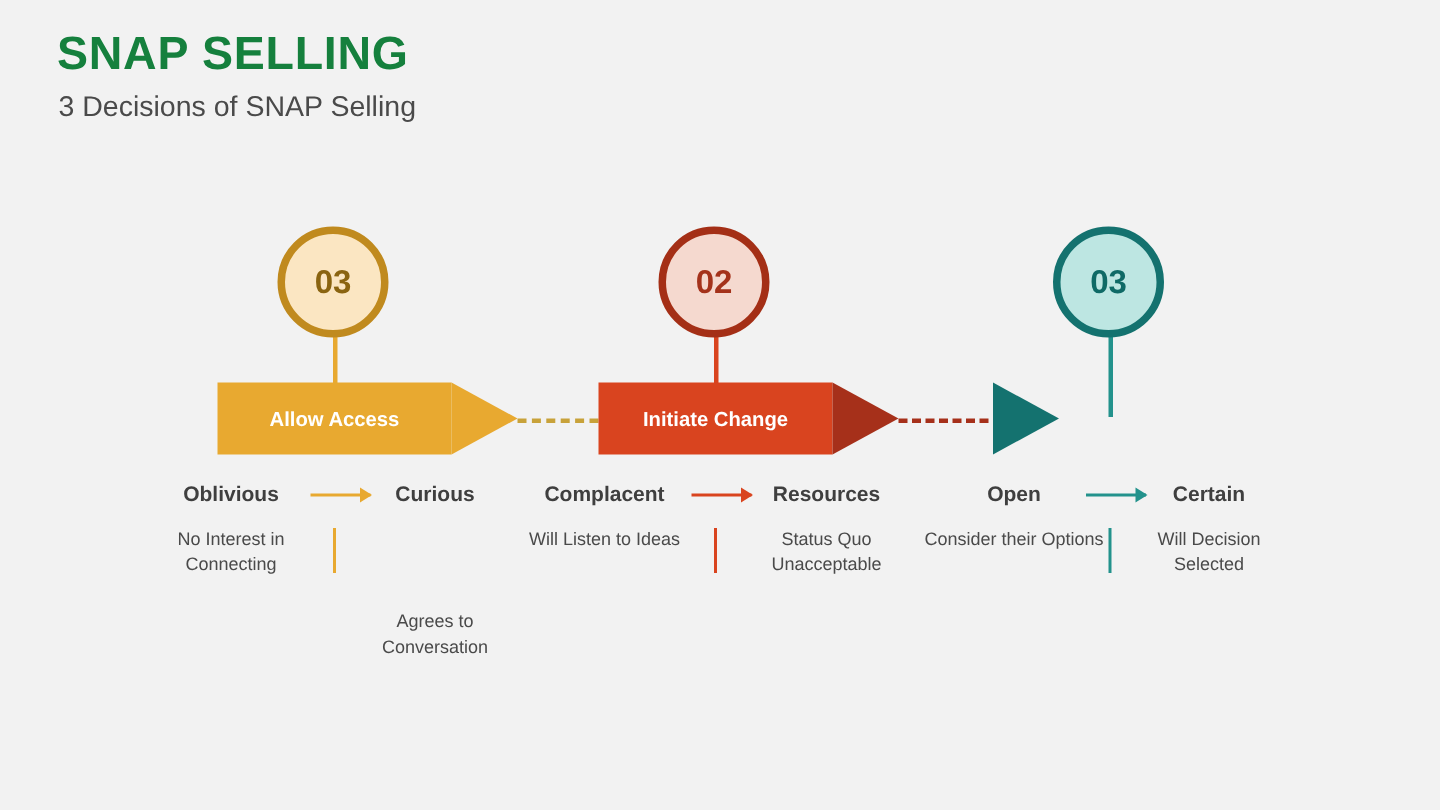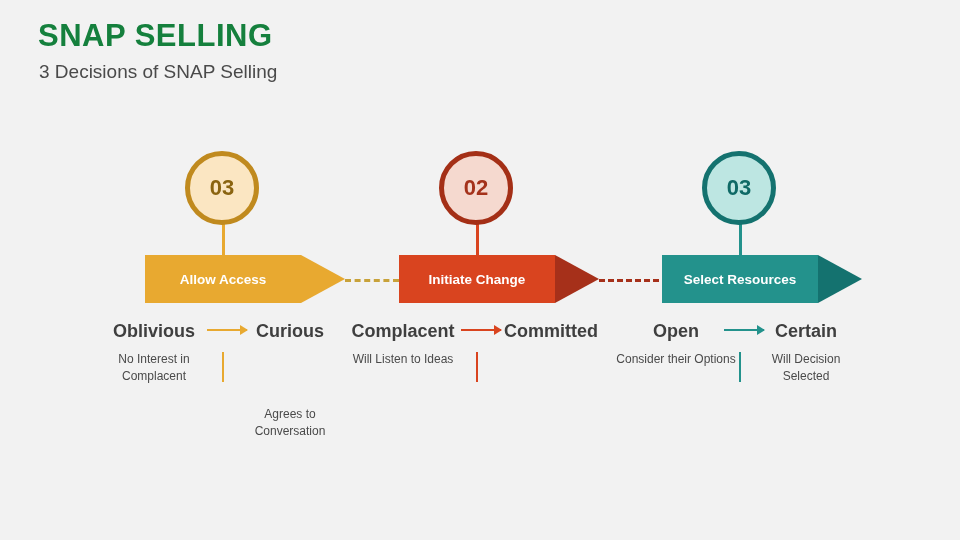--- a/index.html
+++ b/index.html
@@ -74,21 +74,21 @@
   .dashlink{
     position:absolute;
     height:0;
     border-top:3px dashed #c8a23a;
     top:279px;
   }
 
   
   .lbl{
     position:absolute;
-    font-size:18px;
+    font-size:14px;
     font-weight:bold;
     color:#3f3f3f;
     text-align:center;
     white-space:nowrap;
   }
   .sub{
     position:absolute;
     font-size:12px;
     color:#4a4a4a;
     text-align:center;
@@ -138,54 +138,54 @@
   </div>
 
   <div class="lbl" style="left:98px;top:321px;width:112px;">Oblivious</div>
   <div class="lbl" style="left:234px;top:321px;width:112px;">Curious</div>
 
   <div class="miniarrow" style="left:207px;width:40px;">
     <div class="shaft" style="background:#e8a930;"></div>
     <div class="tip" style="border-left:8px solid #e8a930;"></div>
   </div>
 
-  <div class="sub" style="left:98px;top:351px;width:112px;">No Interest in Complacent</div>
+  <div class="sub" style="left:98px;top:351px;width:112px;">No Interest in Connecting</div>
   <div class="sub" style="left:234px;top:370px;width:112px;margin-top:36px;">Agrees to Conversation</div>
   <div class="tick" style="left:222px;background:#e8a930;"></div>
 
   <div class="dashlink" style="left:345px;width:54px;border-top-color:#c8a23a;"></div>
 
   <div class="stem" style="left:476px;top:188px;height:90px;background:#d9441f;"></div>
 
   <div class="banner" style="left:399px;top:255px;">
     <div class="body" style="width:156px;background:#d9441f;">Initiate Change</div>
     <div class="head" style="border-left:44px solid #a6301a;"></div>
   </div>
 
   <div class="circle" style="left:439px;top:151px;background:#f5d9cf;border:5px solid #a42f16;color:#a4321b;">
     <span class="num">02</span>
   </div>
 
   <div class="lbl" style="left:347px;top:321px;width:112px;">Complacent</div>
-  <div class="lbl" style="left:495px;top:321px;width:112px;">Committed</div>
+  <div class="lbl" style="left:495px;top:321px;width:112px;">Resources</div>
 
   <div class="miniarrow" style="left:461px;width:40px;">
     <div class="shaft" style="background:#d9441f;"></div>
     <div class="tip" style="border-left:8px solid #d9441f;"></div>
   </div>
 
   <div class="sub" style="left:347px;top:351px;width:112px;">Will Listen to Ideas</div>
+  <div class="sub" style="left:489px;top:351px;width:124px;">Status Quo Unacceptable</div>
   <div class="tick" style="left:476px;background:#d9441f;"></div>
 
   <div class="dashlink" style="left:599px;width:60px;border-top-color:#a6301a;"></div>
 
   <div class="stem" style="left:739px;top:188px;height:90px;background:#23928c;"></div>
 
   <div class="banner" style="left:662px;top:255px;">
-    <div class="body" style="width:156px;background:#23928c;">Select Resources</div>
     <div class="head" style="border-left:44px solid #14726f;"></div>
   </div>
 
   <div class="circle" style="left:702px;top:151px;background:#bde6e2;border:5px solid #14726f;color:#0f6a66;">
     <span class="num">03</span>
   </div>
 
   <div class="lbl" style="left:620px;top:321px;width:112px;">Open</div>
   <div class="lbl" style="left:750px;top:321px;width:112px;">Certain</div>
 

